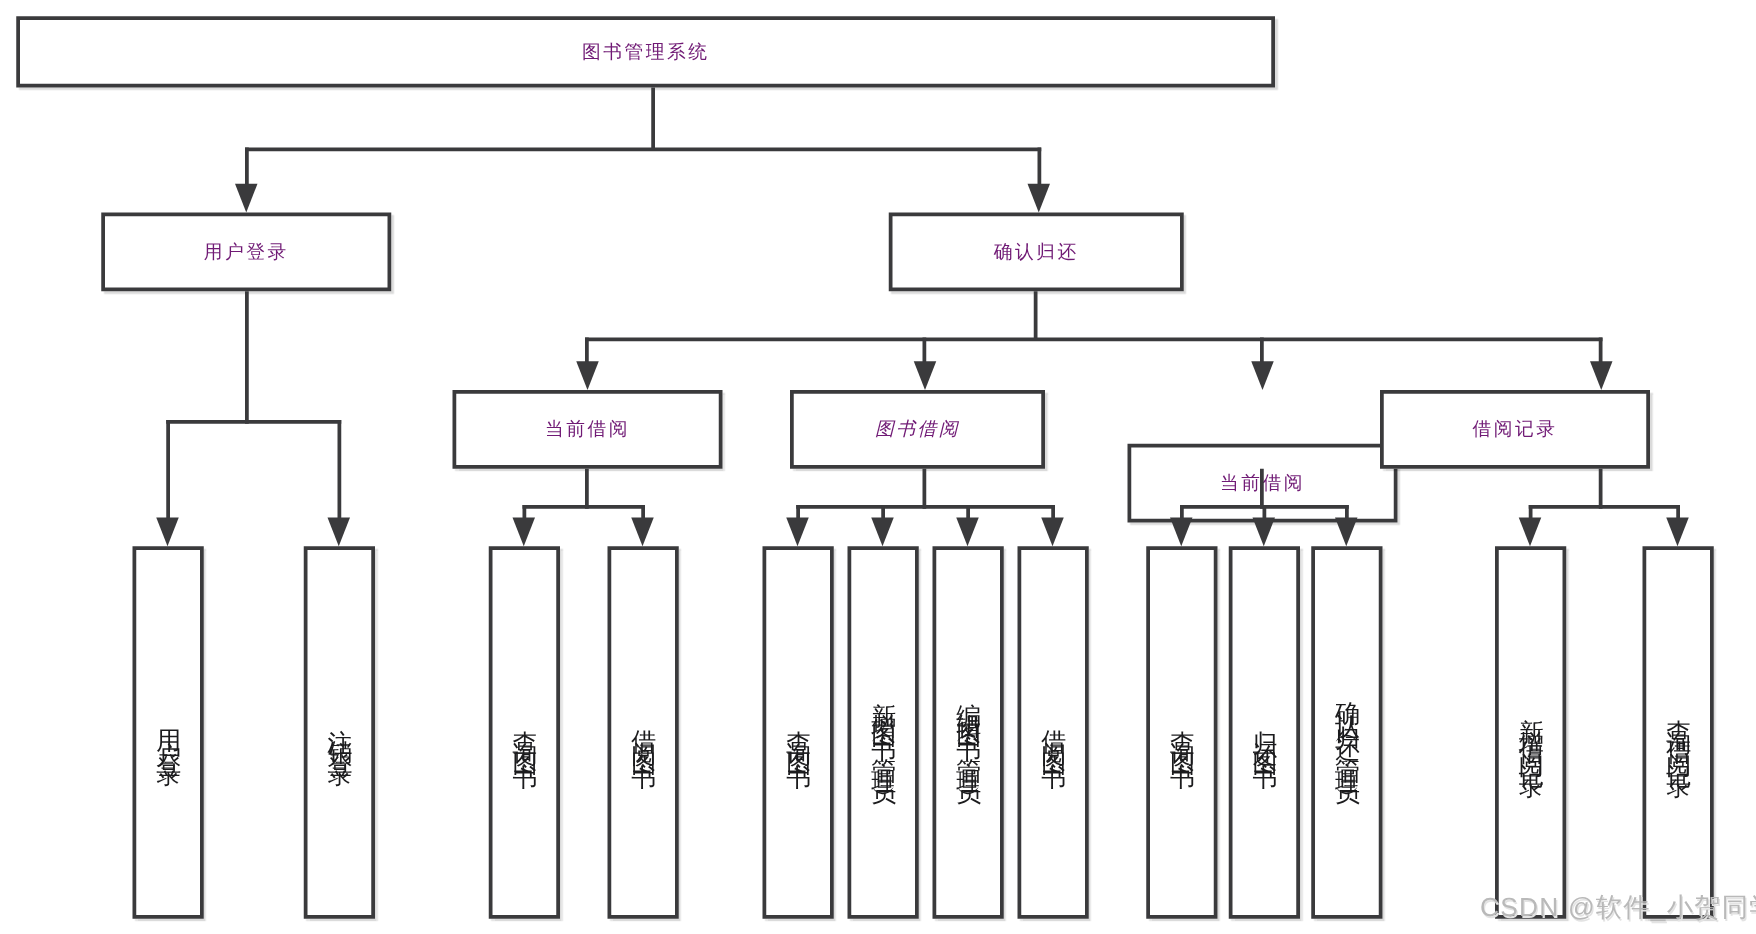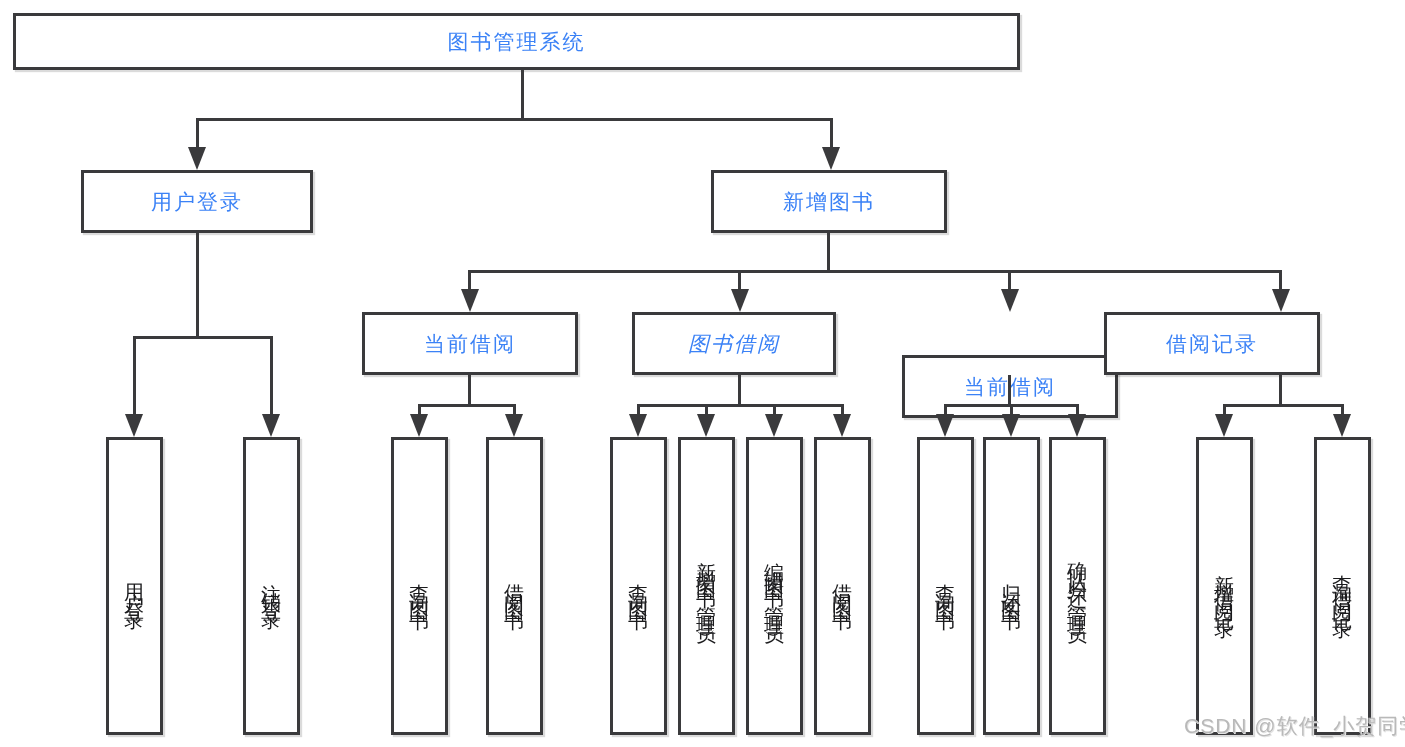--- a/index.html
+++ b/index.html
@@ -15,23 +15,23 @@
     position: absolute;
     box-sizing: border-box;
     background: #ffffff;
     border: 3px solid #3a3a3c;
     display: flex;
     align-items: center;
     justify-content: center;
     box-shadow: 2px 2px 1px rgba(0,0,0,0.14);
   }
   .hlabel {
-    font-size: 21px;
+    font-size: 15px;
     letter-spacing: 2px;
-    color: #3b82f6;
+    color: #701a75;
     white-space: nowrap;
   }
   .vlabel {
     writing-mode: vertical-rl;
     text-orientation: mixed;
     font-size: 20px;
     letter-spacing: 9px;
     color: #1b1b1d;
     line-height: 1;
   }
@@ -64,21 +64,21 @@
 
   <div class="box" style="left:13px; top:13px; width:1007px; height:57px;">
     <span class="hlabel">图书管理系统</span>
   </div>
 
   <div class="box" style="left:81px; top:170px; width:232px; height:63px;">
     <span class="hlabel">用户登录</span>
   </div>
 
   <div class="box" style="left:711px; top:170px; width:236px; height:63px;">
-    <span class="hlabel">新增图书</span>
+    <span class="hlabel">确认归还</span>
   </div>
 
   <div class="box" style="left:362px; top:312px; width:216px; height:63px;">
     <span class="hlabel">当前借阅</span>
   </div>
 
   <div class="box" style="left:632px; top:312px; width:204px; height:63px;font-style:italic;">
     <span class="hlabel">图书借阅</span>
   </div>
 

